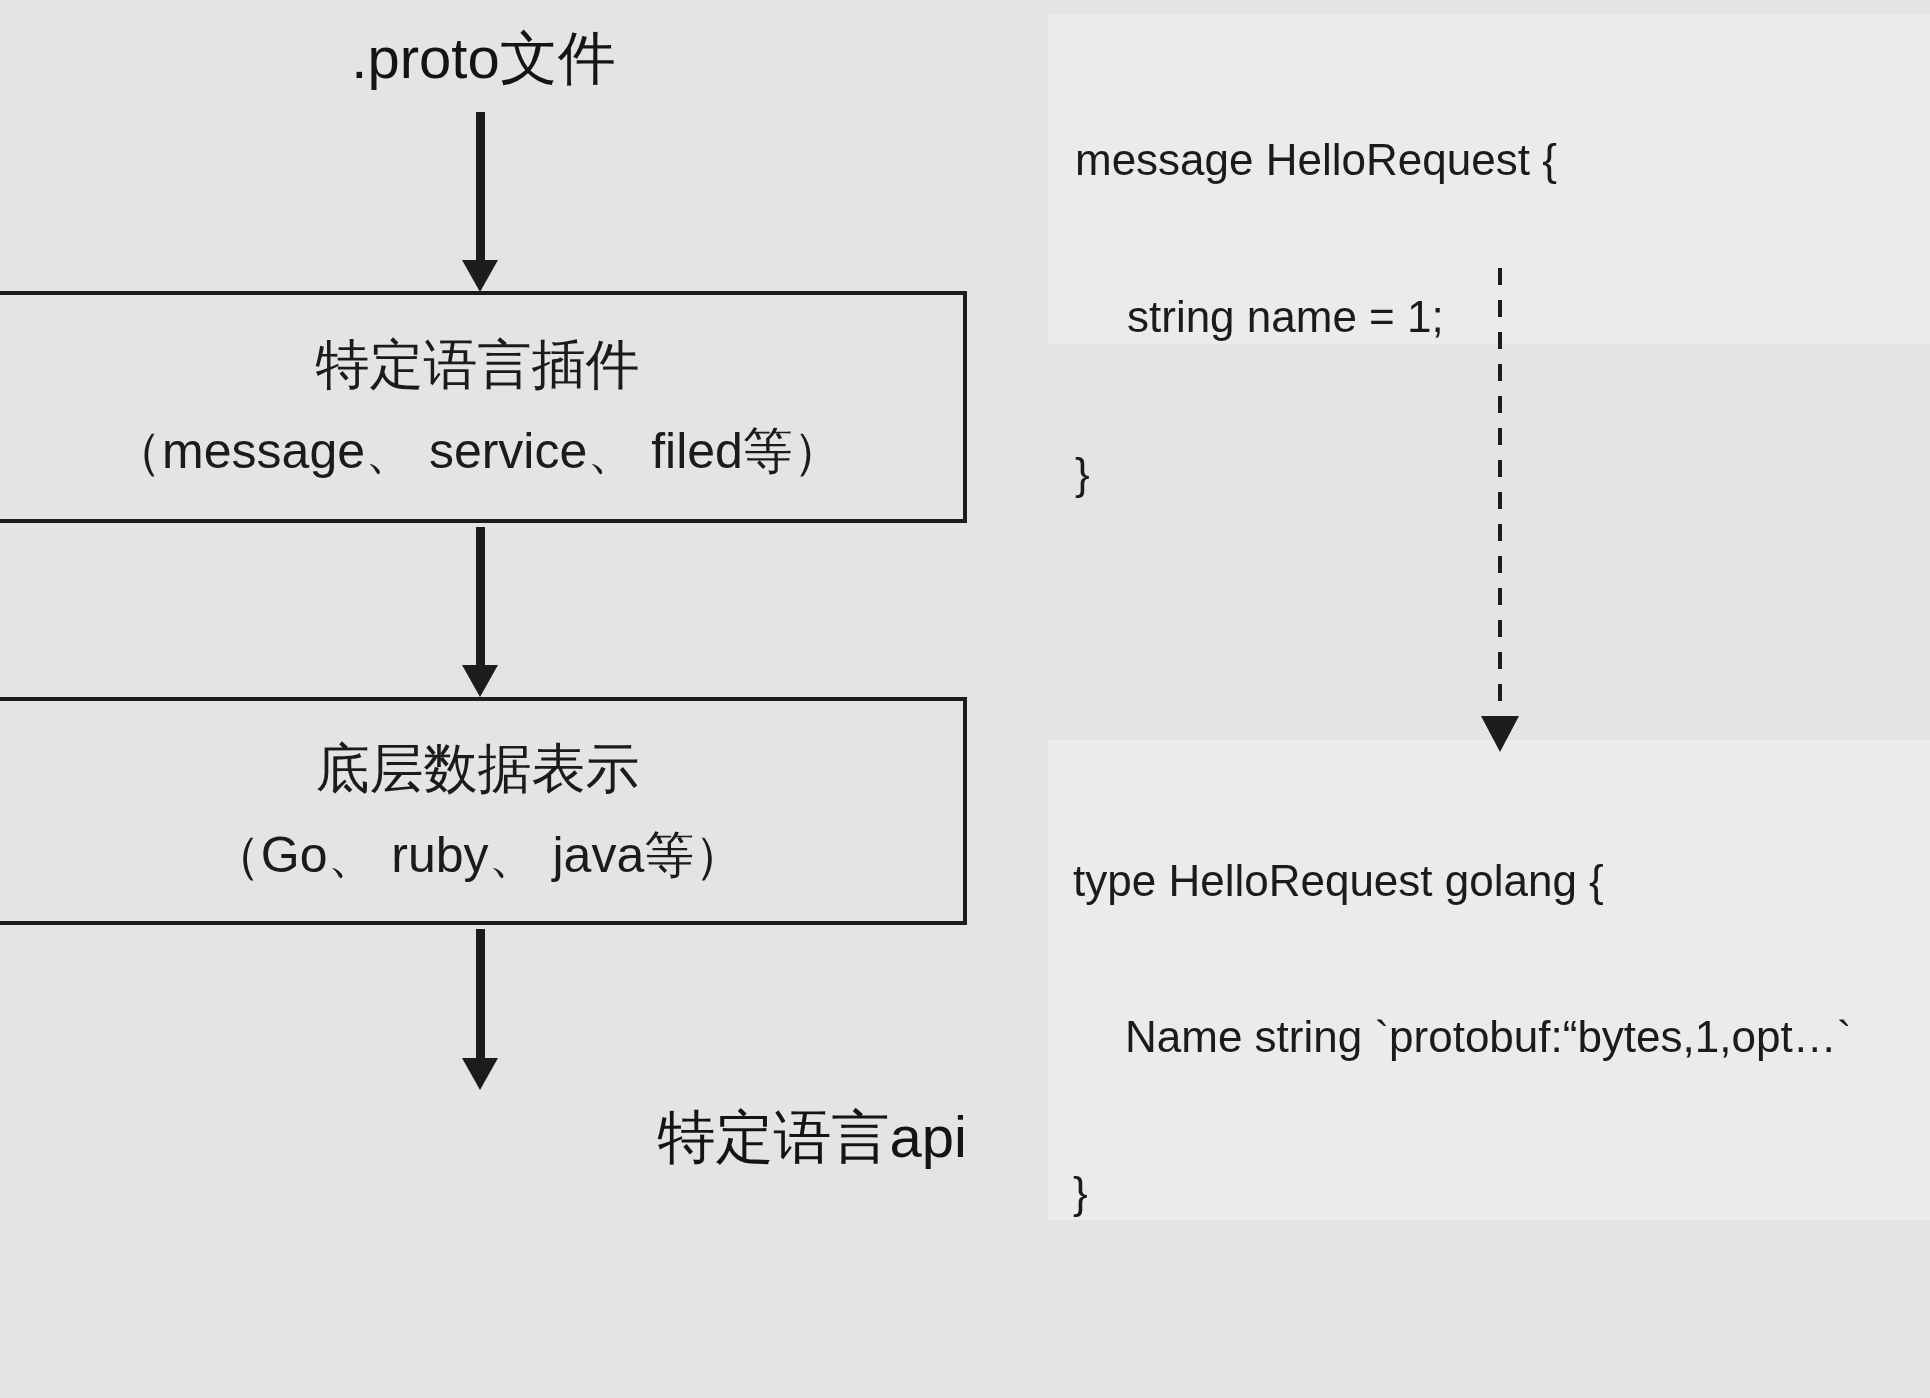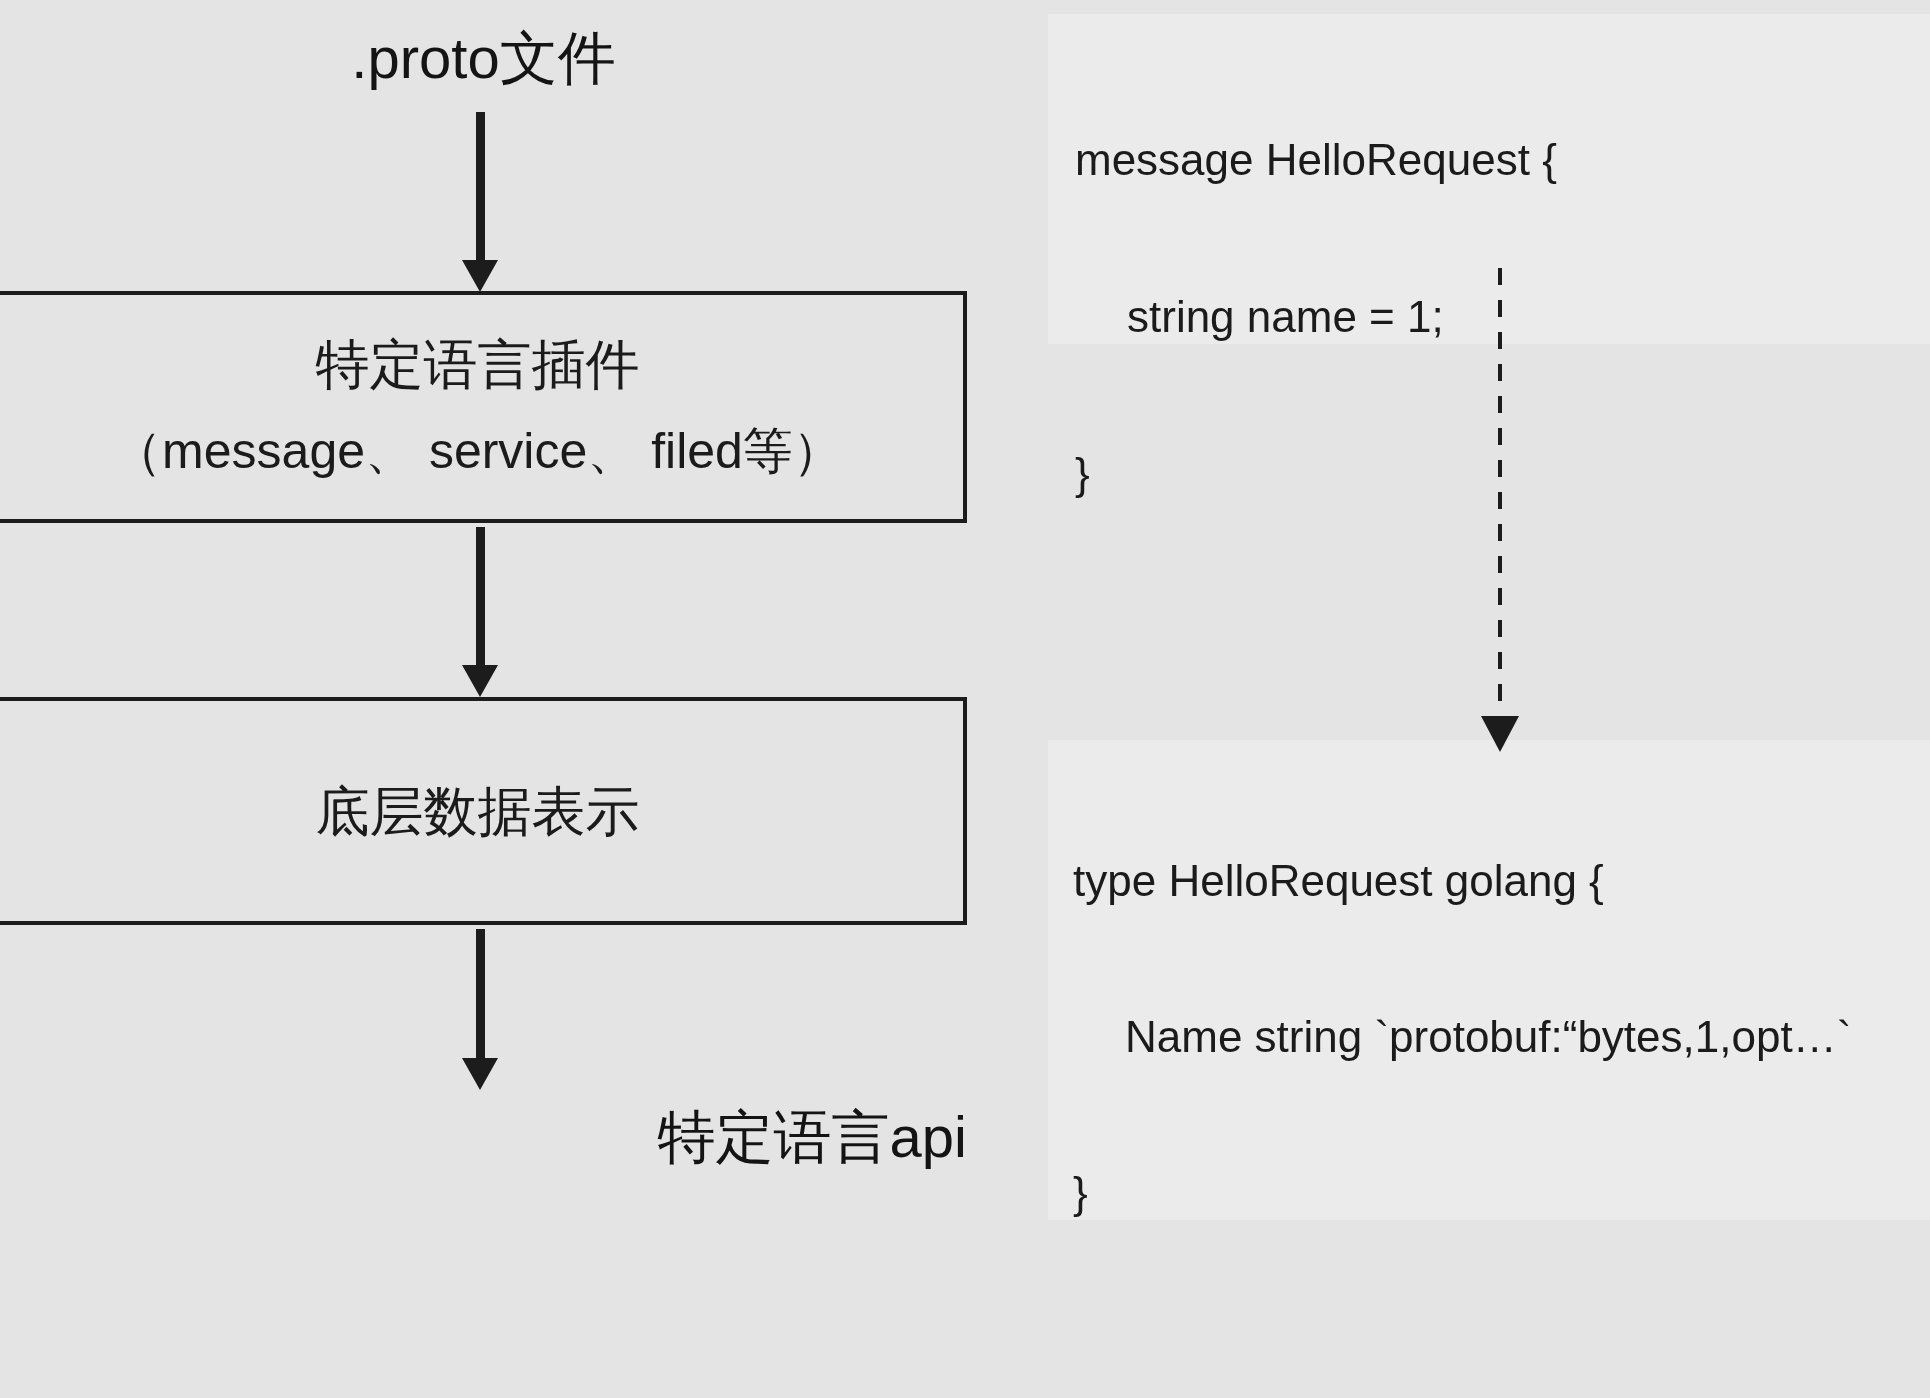--- a/index.html
+++ b/index.html
@@ -126,20 +126,21 @@
   <div class="fc-box box1">
     <div class="box-l1">特定语言插件</div>
     <div class="box-l2">（message、 service、 filed等）</div>
   </div>
 
   <div class="arrow-shaft a2s"></div>
   <div class="arrow-head a2h"></div>
 
   <div class="fc-box box2">
     <div class="box-l1">底层数据表示</div>
+    <div class="box-l2">（Go、 ruby、 java等）</div>
   </div>
 
   <div class="arrow-shaft a3s"></div>
   <div class="arrow-head a3h"></div>
 
   <div class="fc-out">特定语言api</div>
 
   <div class="code proto-code">
     <div class="cl">message HelloRequest {</div>
     <div class="cl ind1">string name = 1;</div>

